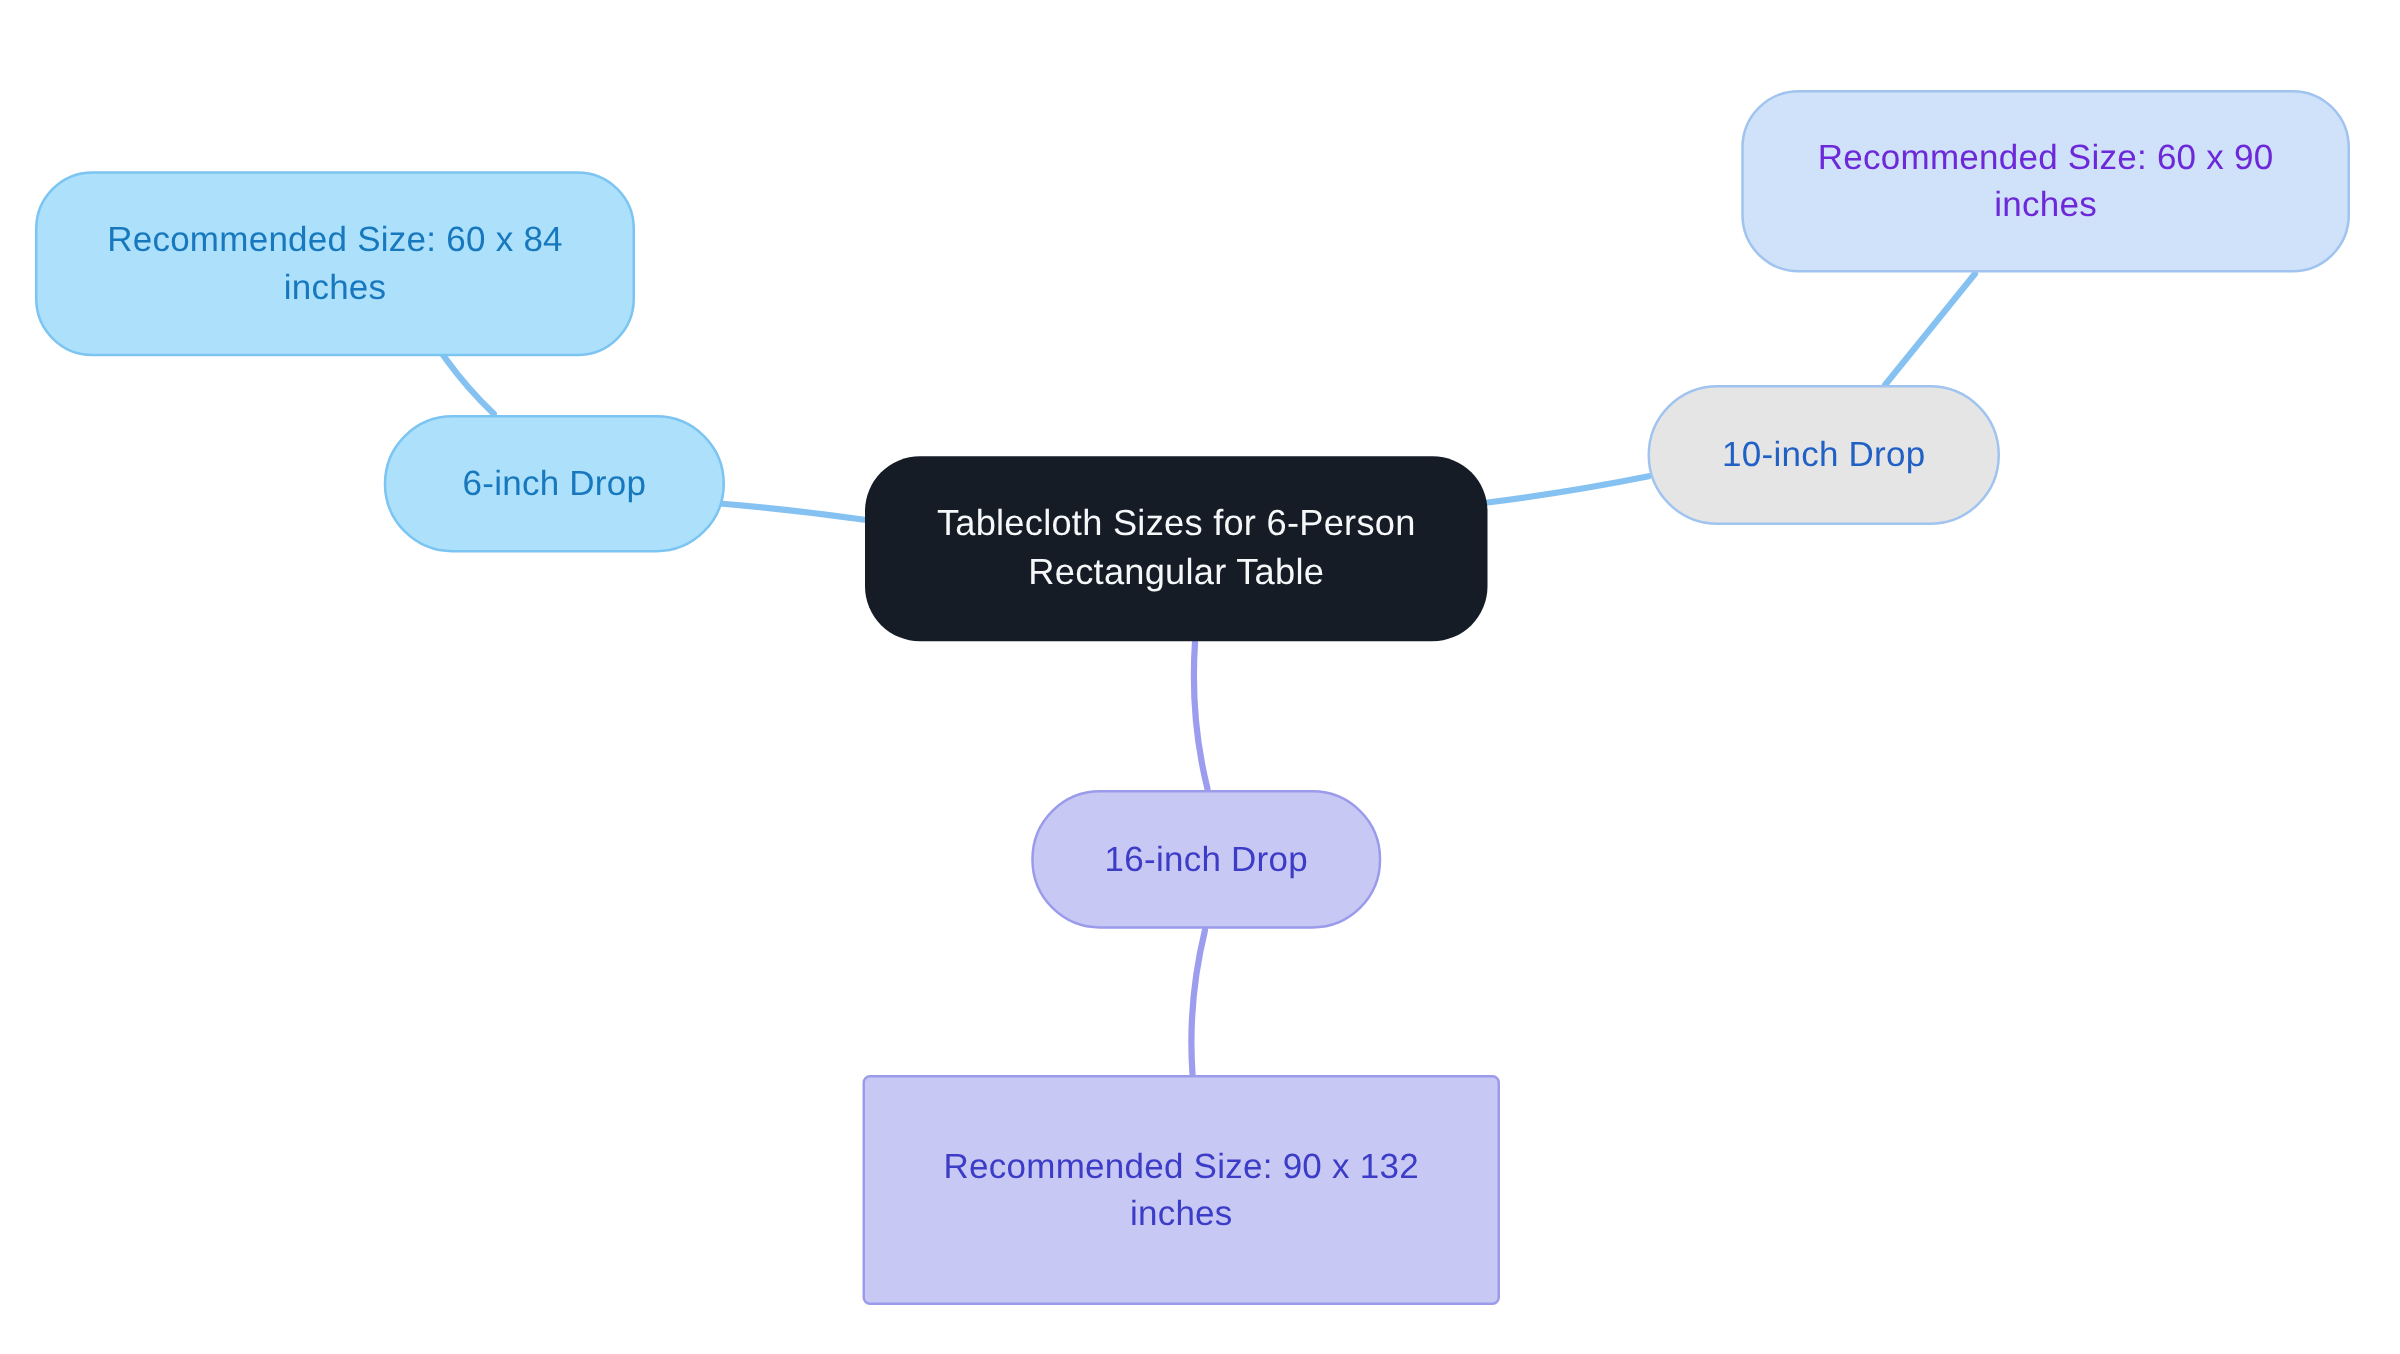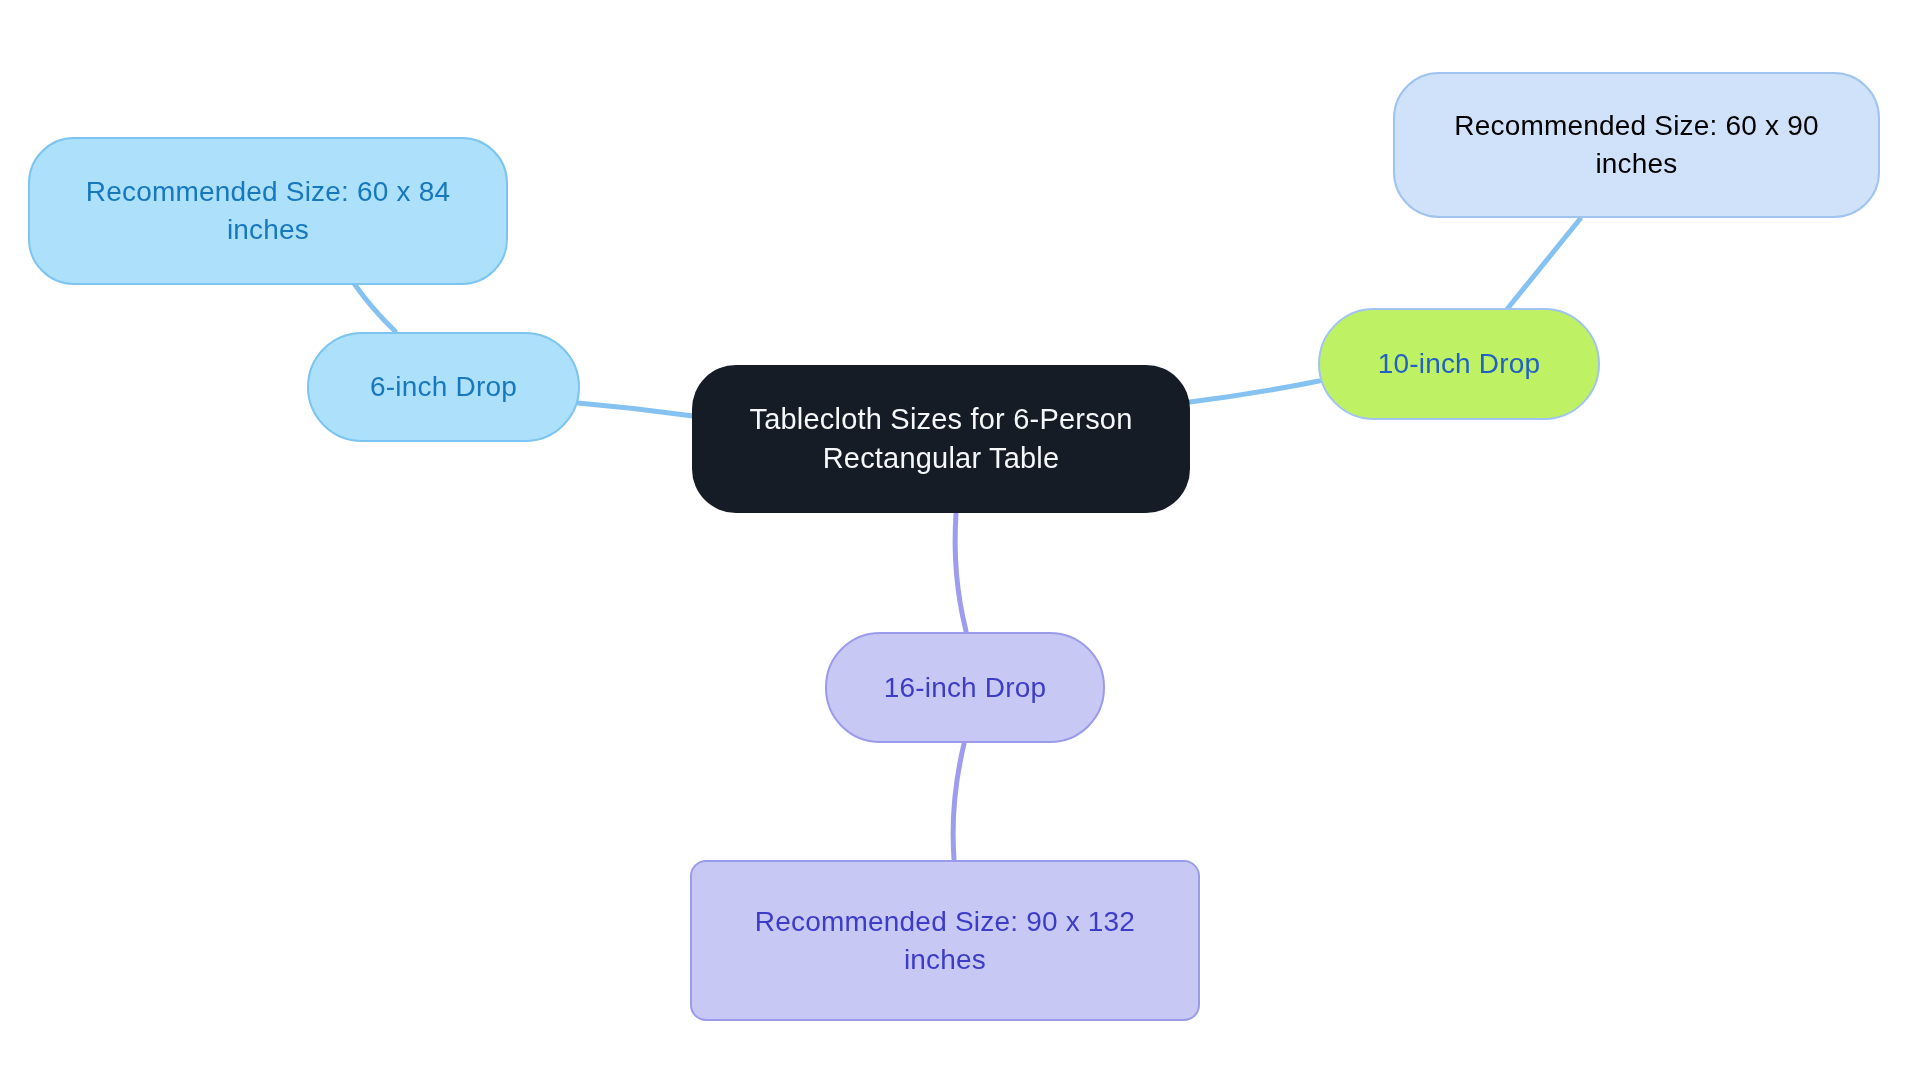--- a/index.html
+++ b/index.html
@@ -46,21 +46,21 @@
     padding: 0 20px;
   }
   .node-size { font-size: 28px; padding: 0 42px; border-style: solid; border-width: 2px; }
   .node-drop { font-size: 28px; padding: 0 20px; border-style: solid; border-width: 2px; }
 
   .node-size-0 { left: 28px;   top: 90px;  width: 480px; height: 148px; border-radius: 46px; margin-top: 47px; }
   .node-drop-0 { left: 307px;  top: 332px; width: 273px; height: 110px; border-radius: 55px; }
   .node-drop-1 { left: 1318px; top: 308px; width: 282px; height: 112px; border-radius: 56px; }
   .node-size-1 { left: 1393px; top: 72px;  width: 487px; height: 146px; border-radius: 46px; }
   .node-drop-2 { left: 825px;  top: 632px; width: 280px; height: 111px; border-radius: 55px; }
-  .node-size-2 { left: 690px;  top: 860px; width: 510px; height: 161px; border-radius: 16px; }
+  .node-size-2 { left: 690px;  top: 860px; width: 510px; height: 184px; border-radius: 6px; }
 </style>
 </head>
 <body>
 
 <div class="canvas">
 
   <svg class="edges" viewBox="0 0 1920 1083">
     <path d="M 328 238 Q 352 290 395 331" style="stroke: rgb(133, 194, 241);"></path>
     <path d="M 578 403 Q 636 408 693 416" style="stroke: rgb(133, 194, 241);"></path>
     <path d="M 1580 219 Q 1543 265 1508 308" style="stroke: rgb(133, 194, 241);"></path>
@@ -74,25 +74,25 @@
   </div>
 
   <div class="node node-drop node-drop-0" style="background-color: rgb(172, 224, 251); border-color: rgb(124, 196, 241); color: rgb(24, 120, 190);">
     <span>6-inch Drop</span>
   </div>
 
   <div class="node node-center" style="background-color: rgb(21, 28, 38); color: rgb(245, 247, 249);">
     <span>Tablecloth Sizes for 6-Person Rectangular Table</span>
   </div>
 
-  <div class="node node-drop node-drop-1" style="background-color: #bef264; border-color: rgb(160, 196, 239); color: rgb(33, 97, 197);">
+  <div class="node node-drop node-drop-1" style="background-color: #e5e5e5; border-color: rgb(160, 196, 239); color: rgb(33, 97, 197);">
     <span>10-inch Drop</span>
   </div>
 
-  <div class="node node-size node-size-1" style="background-color: rgb(207, 226, 249); border-color: rgb(160, 196, 239); color: #000000; align-items: center;">
+  <div class="node node-size node-size-1" style="background-color: rgb(207, 226, 249); border-color: rgb(160, 196, 239); color: #6d28d9; align-items: center;">
     <span>Recommended Size: 60 x 90 inches</span>
   </div>
 
   <div class="node node-drop node-drop-2" style="background-color: rgb(200, 200, 245); border-color: rgb(155, 155, 236); color: rgb(60, 60, 199);">
     <span>16-inch Drop</span>
   </div>
 
   <div class="node node-size node-size-2" style="background-color: rgb(200, 200, 245); border-color: rgb(155, 155, 236); color: rgb(60, 60, 199);">
     <span>Recommended Size: 90 x 132 inches</span>
   </div>

